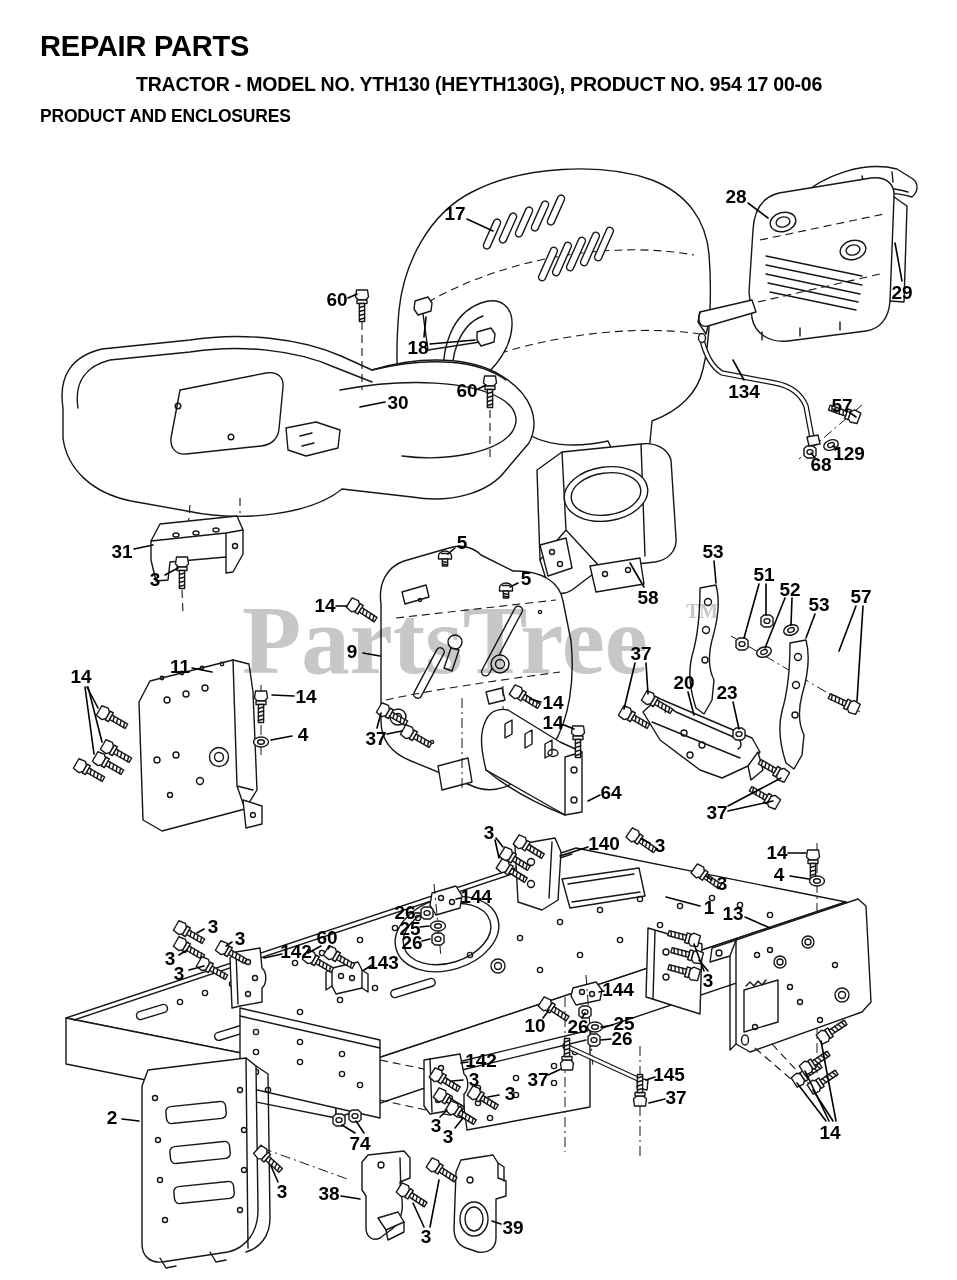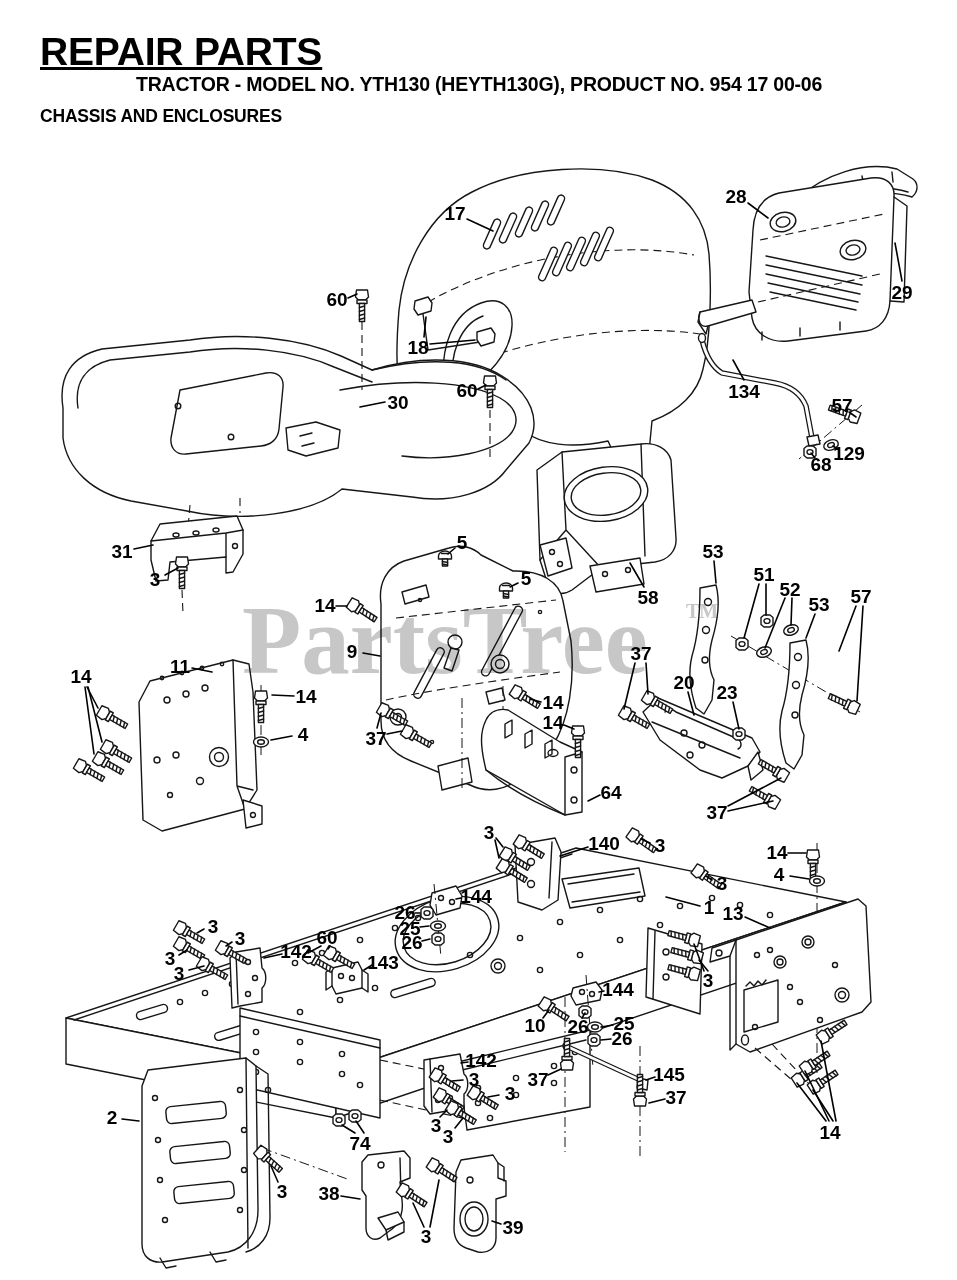--- a/index.html
+++ b/index.html
@@ -1,37 +1,37 @@
 <!DOCTYPE html>
 <html><head>
 <meta charset="utf-8">
 <style>
   html,body{margin:0;padding:0;background:#fff;}
   body{width:957px;height:1280px;position:relative;overflow:hidden;
        font-family:"Liberation Sans",sans-serif;color:#000;}
   .hdr{position:absolute;font-weight:bold;white-space:nowrap;letter-spacing:-0.2px;}
-  #title{left:40px;top:30px;font-size:39px;text-decoration:underline;}
+  #title{left:40px;top:30px;font-size:29px;}
   #subtitle{left:90px;top:73px;font-size:19.5px;margin-left:46px;}
   #section{left:40px;top:106px;font-size:17.5px;}
   svg{position:absolute;left:0;top:0;}
   .part{stroke:#161616;stroke-width:1.4;fill:#fff;stroke-linejoin:round;stroke-linecap:round;}
   .ln{stroke:#161616;stroke-width:1.4;fill:none;stroke-linejoin:round;stroke-linecap:round;}
   .dash{stroke:#161616;stroke-width:1.1;fill:none;stroke-dasharray:8 5;}
   .ddot{stroke:#161616;stroke-width:1;fill:none;stroke-dasharray:10 4 2 4;}
   .wm{font-family:"Liberation Serif","DejaVu Serif",serif;font-weight:bold;
       mix-blend-mode:multiply;}
   .callout{font-family:"Liberation Sans",sans-serif;font-weight:bold;font-size:19px;fill:#000;}
   .leader{stroke:#000;stroke-width:1.6;stroke-linecap:round;}
 </style>
 </head>
 <body>
 
 <div class="hdr" id="title">REPAIR PARTS</div>
 <div class="hdr" id="subtitle">TRACTOR - MODEL NO. YTH130 (HEYTH130G), PRODUCT NO. 954 17 00-06</div>
-<div class="hdr" id="section">CHASSIS AND ENCLOSURES</div>
+<div class="hdr" id="section">PRODUCT AND ENCLOSURES</div>
 
 <svg id="diagram" width="957" height="1280" viewBox="0 0 957 1280" xmlns="http://www.w3.org/2000/svg">
 <defs>
   <g id="f-bolt">
     <path class="part" d="M-1,-5.5 L6,-6.5 L9,-3.5 L9,3.5 L6,6.5 L-1,5.5 Z"></path>
     <rect class="part" x="9" y="-5" width="3.5" height="10"></rect>
     <rect class="part" x="12.5" y="-2.6" width="18" height="5.2"></rect>
     <path class="ln" d="M15,-2.6 L16.5,2.6 M19,-2.6 L20.5,2.6 M23,-2.6 L24.5,2.6 M27,-2.6 L28.5,2.6"></path>
   </g>
   <g id="f-nut">

